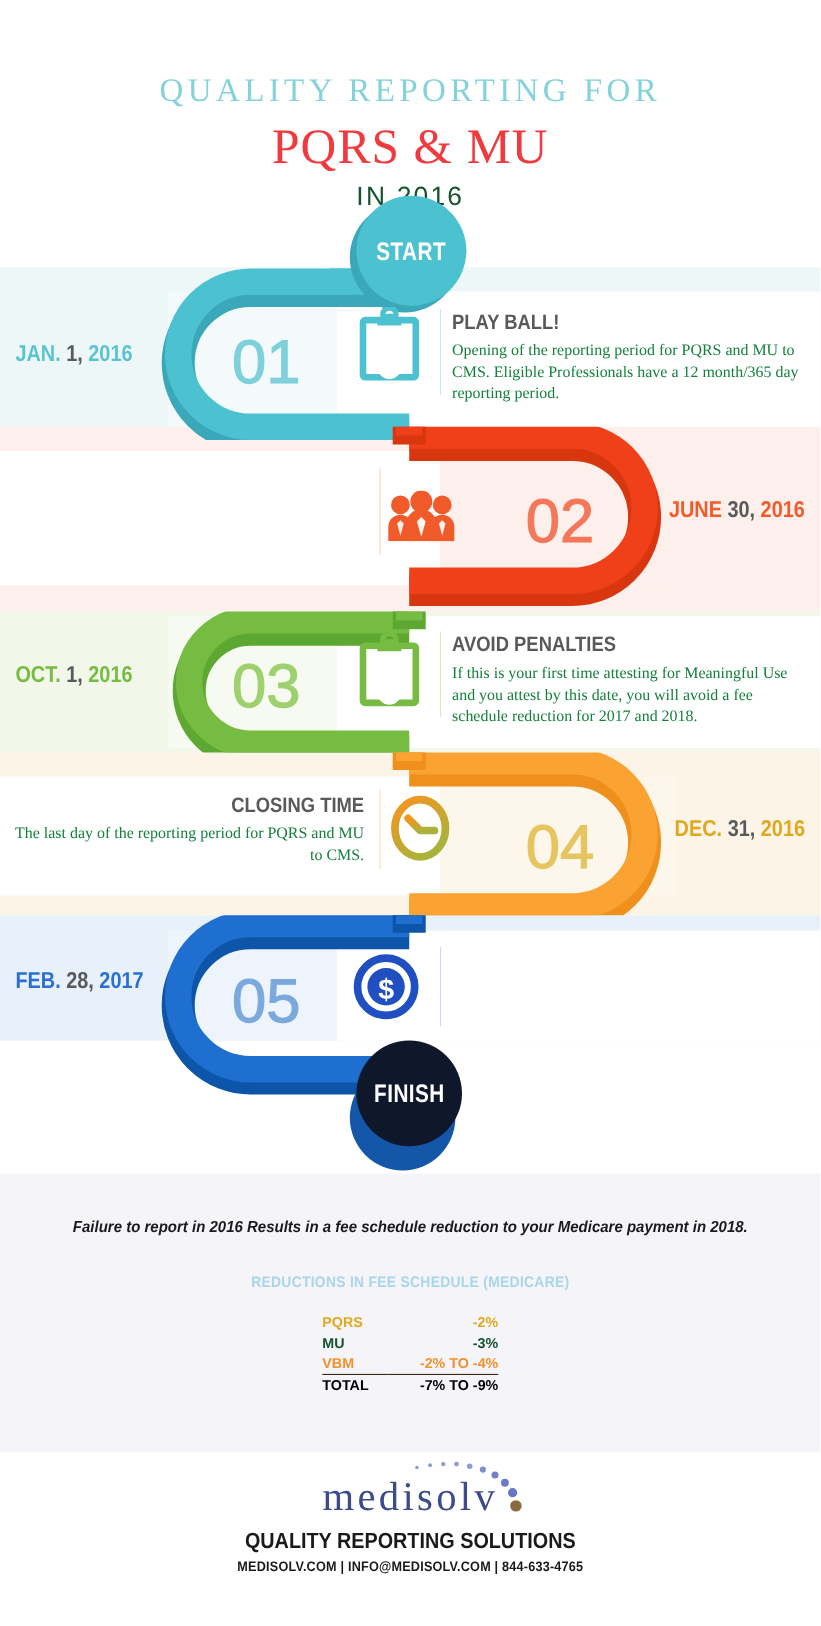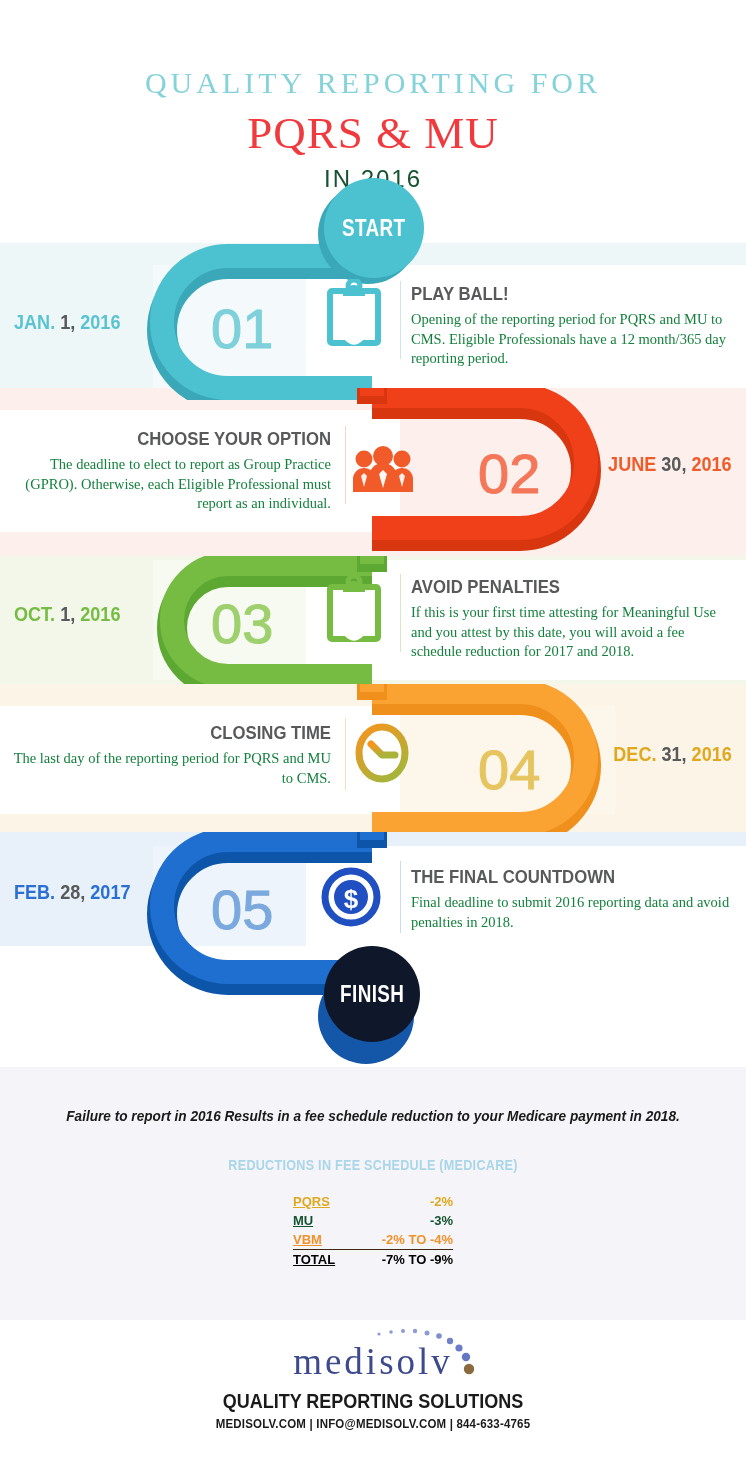--- a/index.html
+++ b/index.html
@@ -146,21 +146,21 @@
     color:#a9d6e8; letter-spacing:0.3px; transform:scaleX(0.9);
   }
   .fee-table {
     position:absolute; left:293px; top:1192px; width:160px;
     border-collapse:collapse;
   }
   .fee-table td {
     font-weight:700; font-size:13px; padding:2px 0;
     white-space:nowrap;
   }
-  .fee-table td.lbl { text-align:left;text-decoration:underline; }
+  .fee-table td.lbl { text-align:left; }
   .fee-table td.val { text-align:right; }
   .row-pqrs  td { color:#e0a81e; }
   .row-mu    td { color:#14532d; }
   .row-vbm   td { color:#f0922b; }
   .row-total td { color:#000000; }
   .row-vbm td { border-bottom:1.5px solid #3b2a10; }
 
   
   .footer { position:absolute; left:0; top:1320px; width:746px; text-align:center; }
   .logo-wrap { position:relative; width:620px; height:68px; }
@@ -394,35 +394,27 @@
       <circle cx="31" cy="31" r="26" fill="none" stroke="#1f4fc0" stroke-width="7"></circle>
       <circle cx="31" cy="31" r="17" fill="#1f4fc0"></circle>
       <text x="31" y="42" text-anchor="middle" font-family="Liberation Sans, sans-serif" font-size="26" font-weight="700" fill="#ffffff">$</text>
     </svg>
   </div>
 
   <div class="steptext s1-text st-left">
     <div class="st-title">PLAY BALL!</div>
     <div class="st-body">Opening of the reporting period for PQRS and MU to CMS. Eligible Professionals have a 12 month/365 day reporting period.</div>
   </div>
-  <div class="steptext s2-text st-right">
-    <div class="st-title">CHOOSE YOUR OPTION</div>
-    <div class="st-body">The deadline to elect to report as Group Practice (GPRO). Otherwise, each Eligible Professional must report as an individual.</div>
-  </div>
   <div class="steptext s3-text st-left">
     <div class="st-title">AVOID PENALTIES</div>
     <div class="st-body">If this is your first time attesting for Meaningful Use and you attest by this date, you will avoid a fee schedule reduction for 2017 and 2018.</div>
   </div>
   <div class="steptext s4-text st-right">
     <div class="st-title">CLOSING TIME</div>
     <div class="st-body">The last day of the reporting period for PQRS and MU to CMS.</div>
-  </div>
-  <div class="steptext s5-text st-left">
-    <div class="st-title">THE FINAL COUNTDOWN</div>
-    <div class="st-body">Final deadline to submit 2016 reporting data and avoid penalties in 2018.</div>
   </div>
 
   <div class="bottom"></div>
   <div class="bottom-note">Failure to report in 2016 Results in a fee schedule reduction to your Medicare payment in 2018.</div>
   <div class="table-title">REDUCTIONS IN FEE SCHEDULE (MEDICARE)</div>
 
   <table class="fee-table">
     <tbody>
       <tr class="row-pqrs">
         <td class="lbl">PQRS</td>

